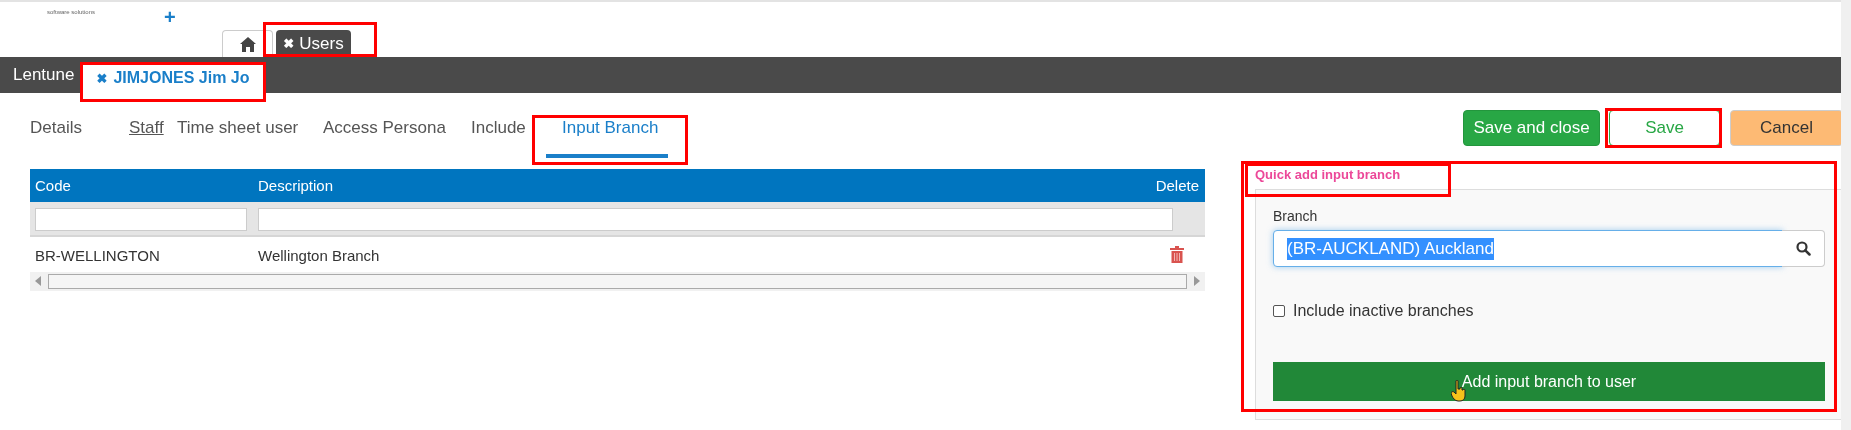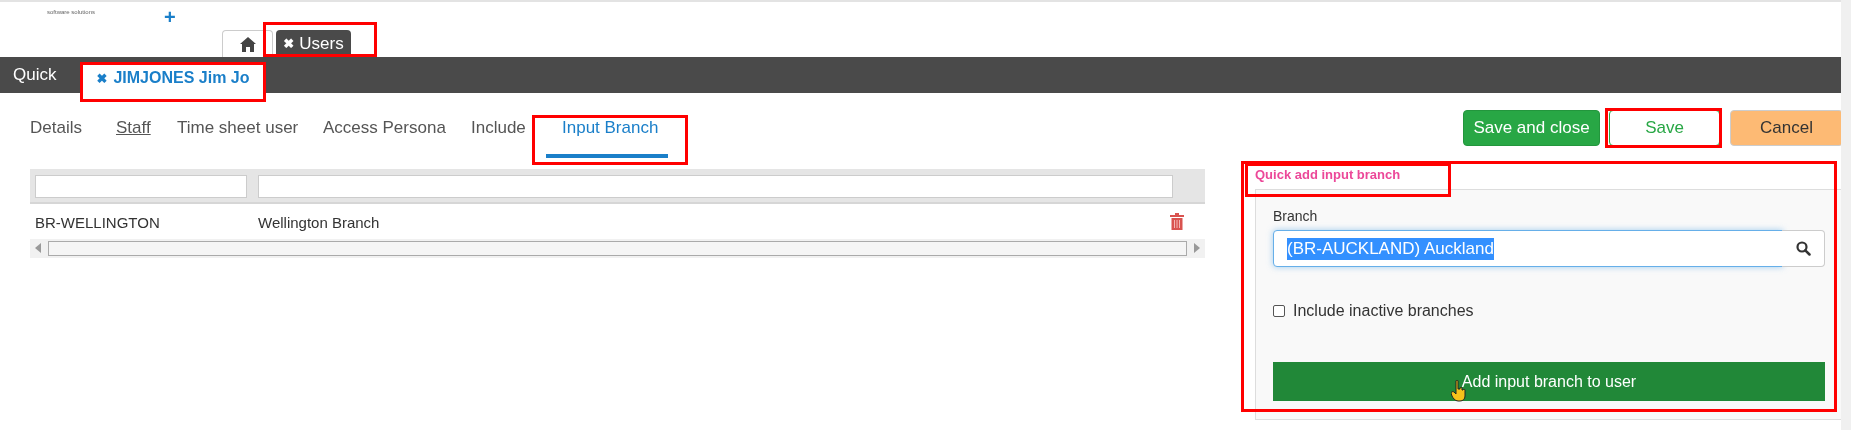--- a/index.html
+++ b/index.html
@@ -64,42 +64,47 @@
       <path d="M8 0 L16 7 L14 7 L14 15 L10 15 L10 10 L6 10 L6 15 L2 15 L2 7 L0 7 Z" fill="#444"></path>
     </svg>
 </div>
 <div class="abs apptab-users">
   <span class="x-icon">✖</span>
   <span>Users</span>
 </div>
 <div class="redbox" style="left:263px;top:22px;width:114px;height:35px;"></div>
 
 <div class="abs darkbar"></div>
-<div class="abs search-link">Quick</div>
+<div class="abs search-link">Lentune</div>
 <div class="abs rec-tab">
   <span class="x-icon">✖</span>
   <span>JIMJONES Jim Jo</span>
 </div>
 <div class="redbox" style="left:80px;top:62px;width:186px;height:40px;"></div>
 
 <span class="subtab" style="left:30px;">Details</span>
-<span class="subtab" style="left:116px;text-decoration:underline;">Staff</span>
+<span class="subtab" style="left:129px;text-decoration:underline;">Staff</span>
 <span class="subtab" style="left:177px;">Time sheet user</span>
 <span class="subtab" style="left:323px;">Access Persona</span>
 <span class="subtab" style="left:471px;">Include</span>
 <span class="subtab active" style="left:562px;">Input Branch</span>
 <div class="abs subtab-underline"></div>
 <div class="redbox" style="left:532px;top:115px;width:156px;height:50px;"></div>
 
 <div class="btn btn-saveclose">Save and close</div>
 <div class="btn btn-save">Save</div>
 <div class="btn btn-cancel">Cancel</div>
 <div class="redbox" style="left:1605px;top:108px;width:117px;height:40px;"></div>
 
 <div class="abs grid">
+  <div class="grid-head">
+    <span style="left:5px;">Code</span>
+    <span style="left:228px;">Description</span>
+    <span style="right:6px;">Delete</span>
+  </div>
   <div class="grid-filter">
     <input style="left: 5px; width: 212px;" value="">
     <input style="left: 228px; width: 915px;" value="">
   </div>
   <div class="grid-row">
     <span style="left:5px;">BR-WELLINGTON</span>
     <span style="left:228px;">Wellington Branch</span>
     <svg class="trash" viewBox="0 0 14 17">
       <rect x="0" y="2" width="14" height="2" fill="#d9534f"></rect>
       <rect x="5" y="0" width="4" height="2" fill="#d9534f"></rect>

